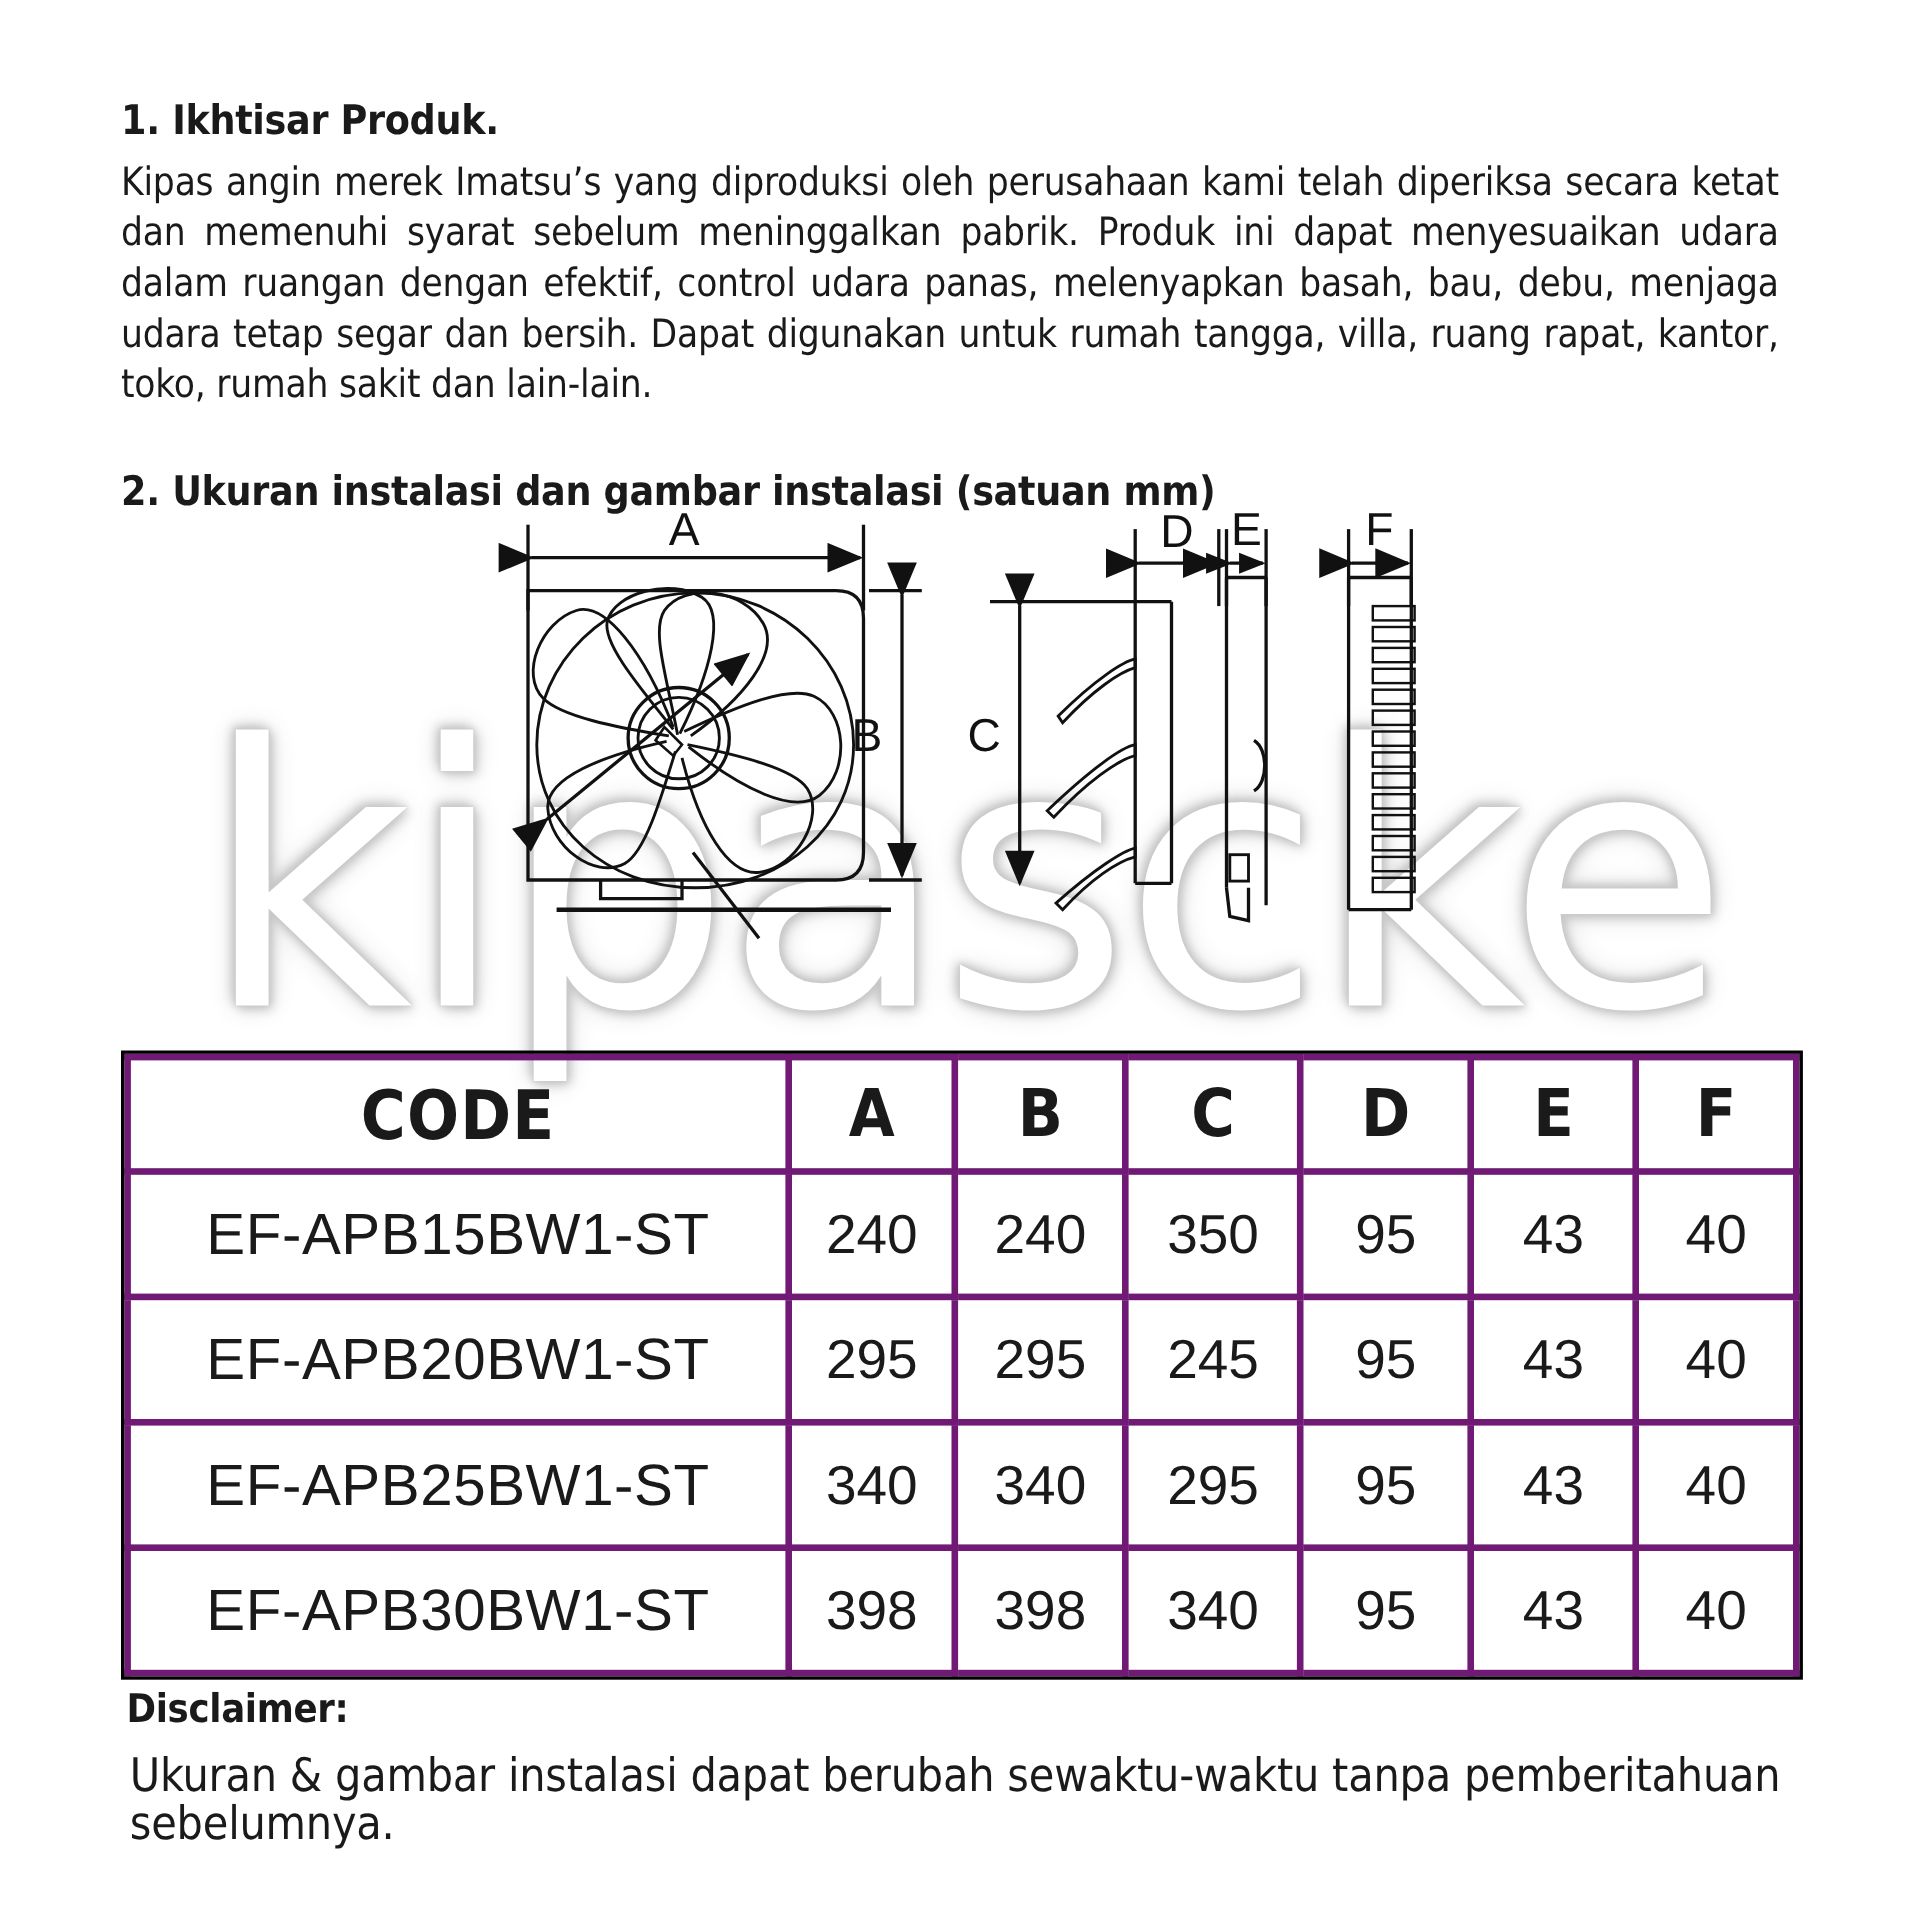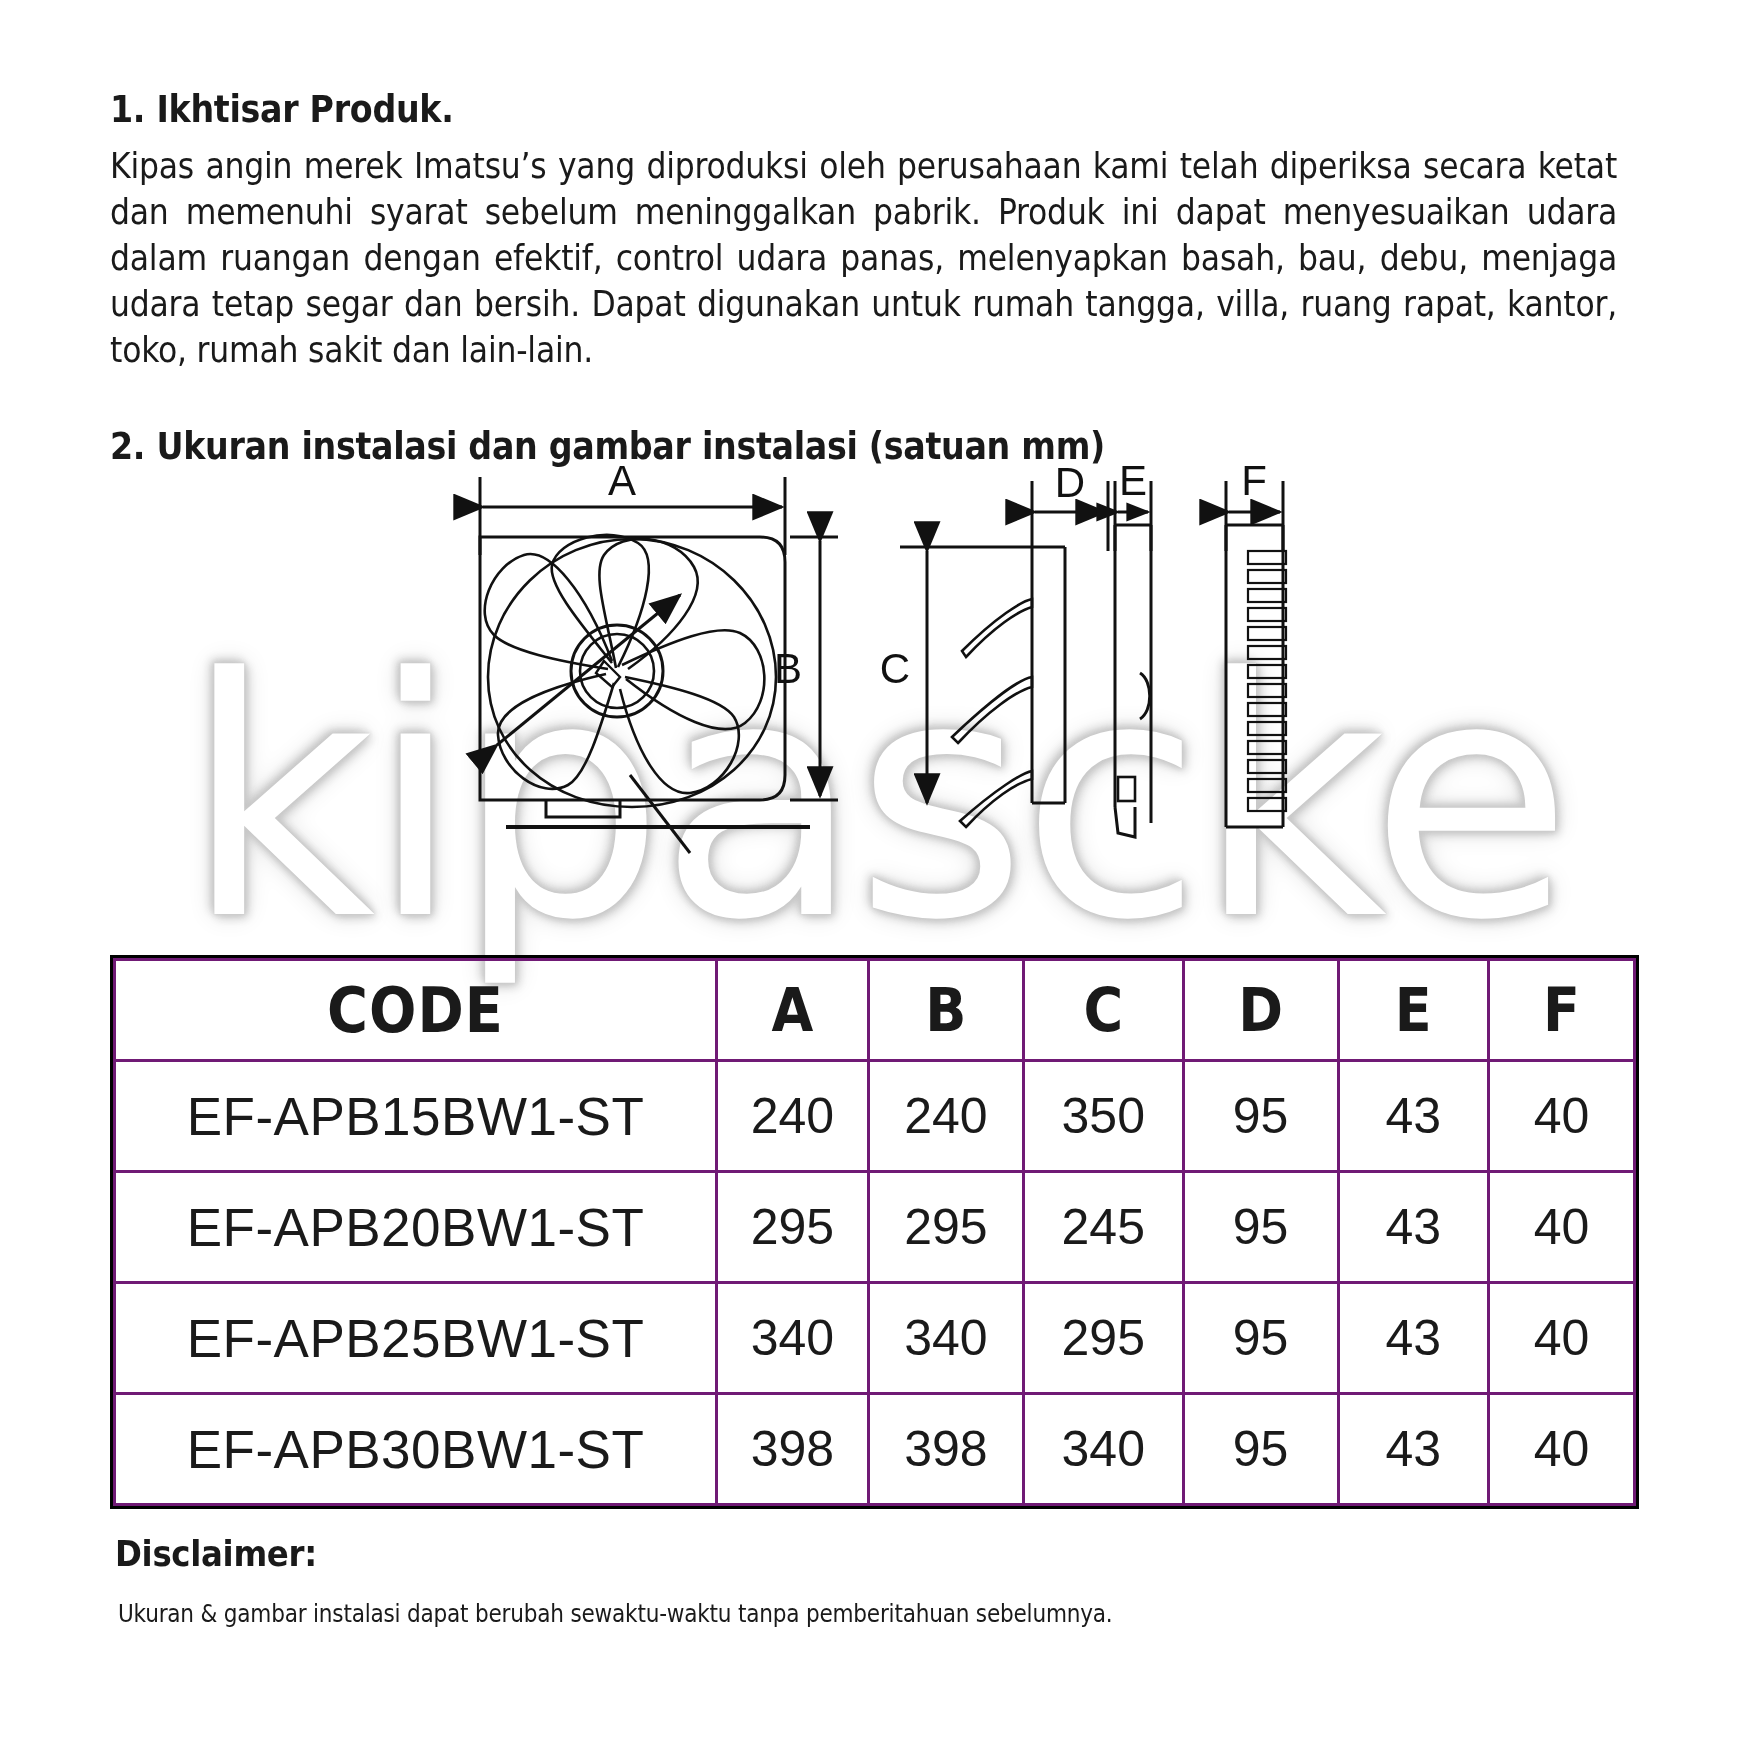--- a/index.html
+++ b/index.html
@@ -98,21 +98,21 @@
     width: 1523px;
     z-index: 3;
   }
   table.spec {
     border-collapse: collapse;
     width: 100%;
     table-layout: fixed;
     background: transparent;
   }
   table.spec td, table.spec th {
-    border: 3px solid #701a75;
+    border: 6px solid #701a75;
     text-align: center;
     vertical-align: middle;
     padding: 0;
     background: transparent;
   }
   table.spec thead th {
     height: 98px;
     font-family: "DejaVu Sans Condensed", "Liberation Sans Narrow", "Liberation Sans", sans-serif;
     font-weight: 700;
   }
@@ -156,21 +156,21 @@
     z-index: 3;
     font-size: 36px;
   }
   #disclaimer-text {
     position: absolute;
     left: 118px;
     top: 1592px;
     width: 1520px;
     z-index: 3;
     font-family: "DejaVu Sans Condensed", "Liberation Sans Narrow", "Liberation Sans", sans-serif;
-    font-size: 24px;
+    font-size: 42px;
     line-height: 44px;
     letter-spacing: -0.2px;
     margin: 0;
   }
 </style>
 </head>
 <body>
 
 <div id="watermark">
   <span class="wm-text">kipascke</span>

